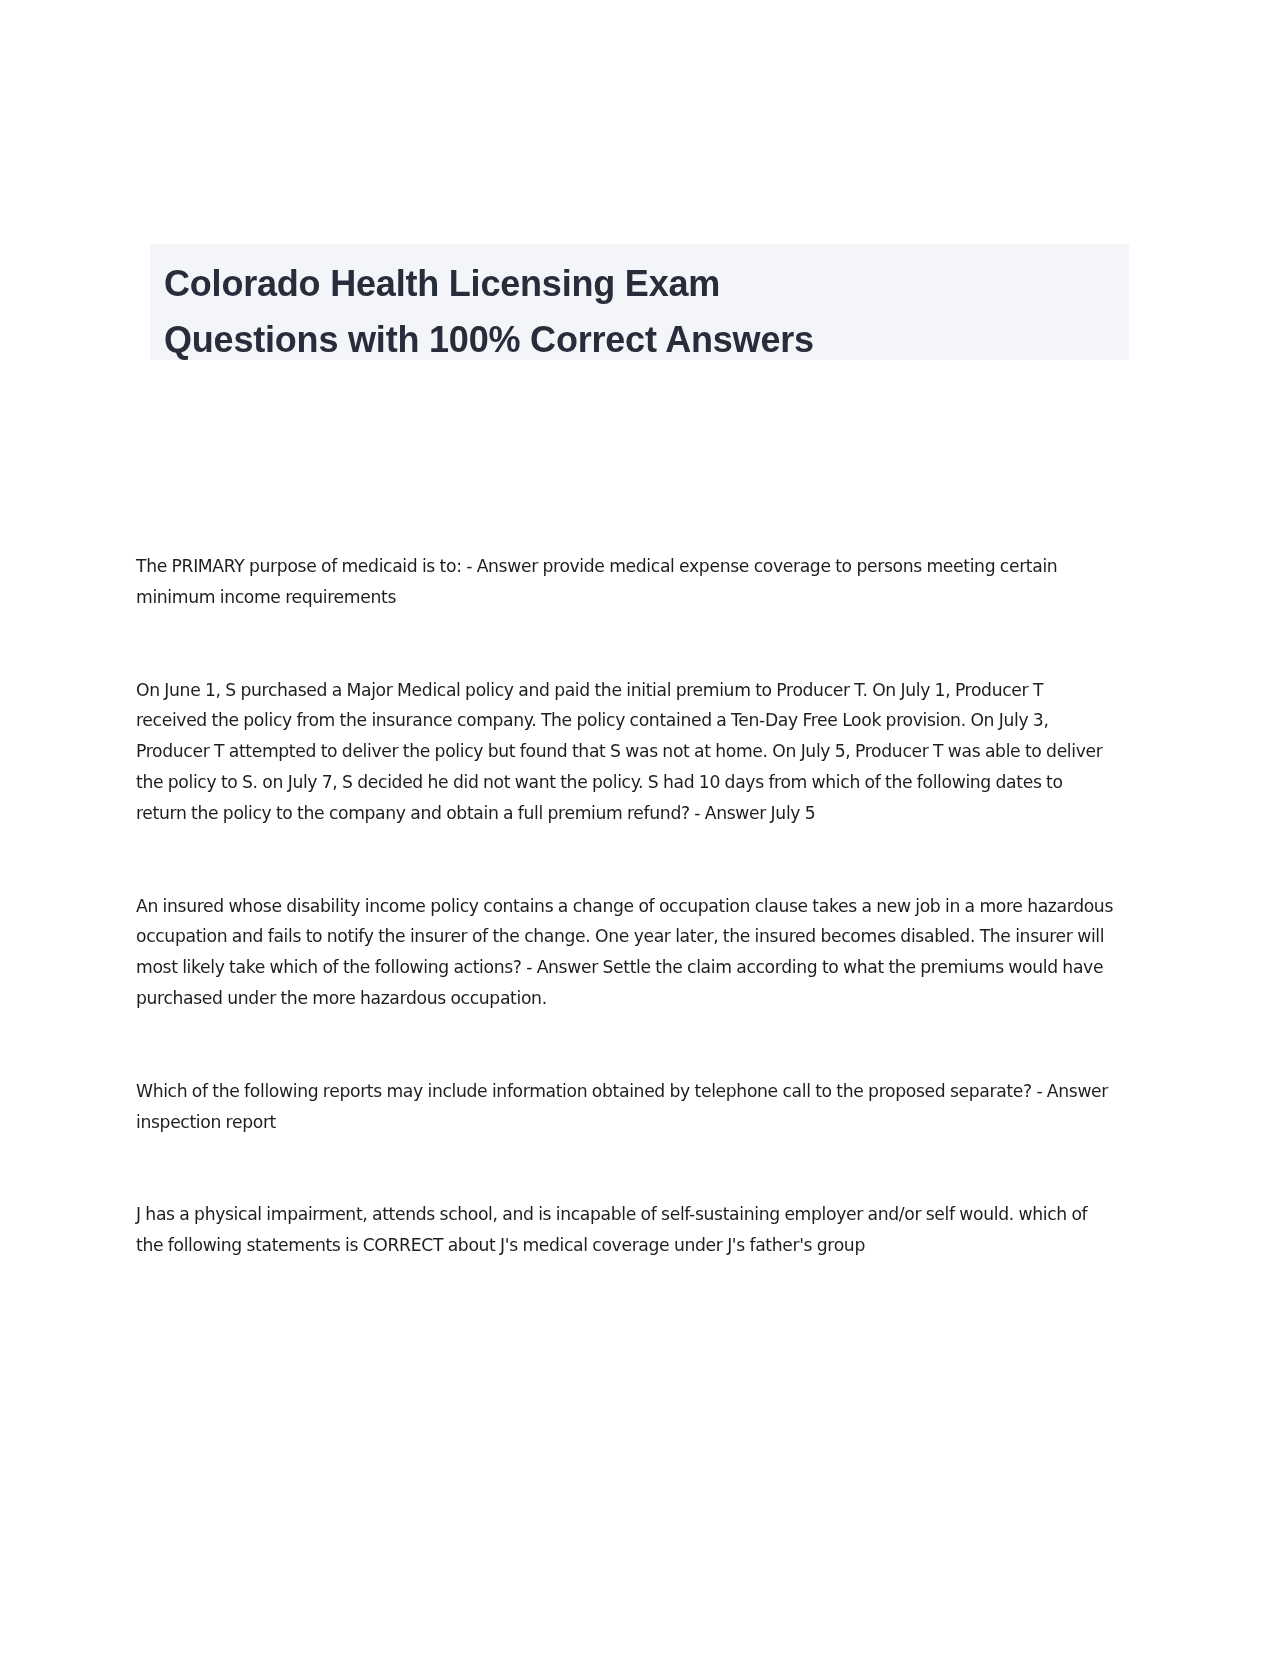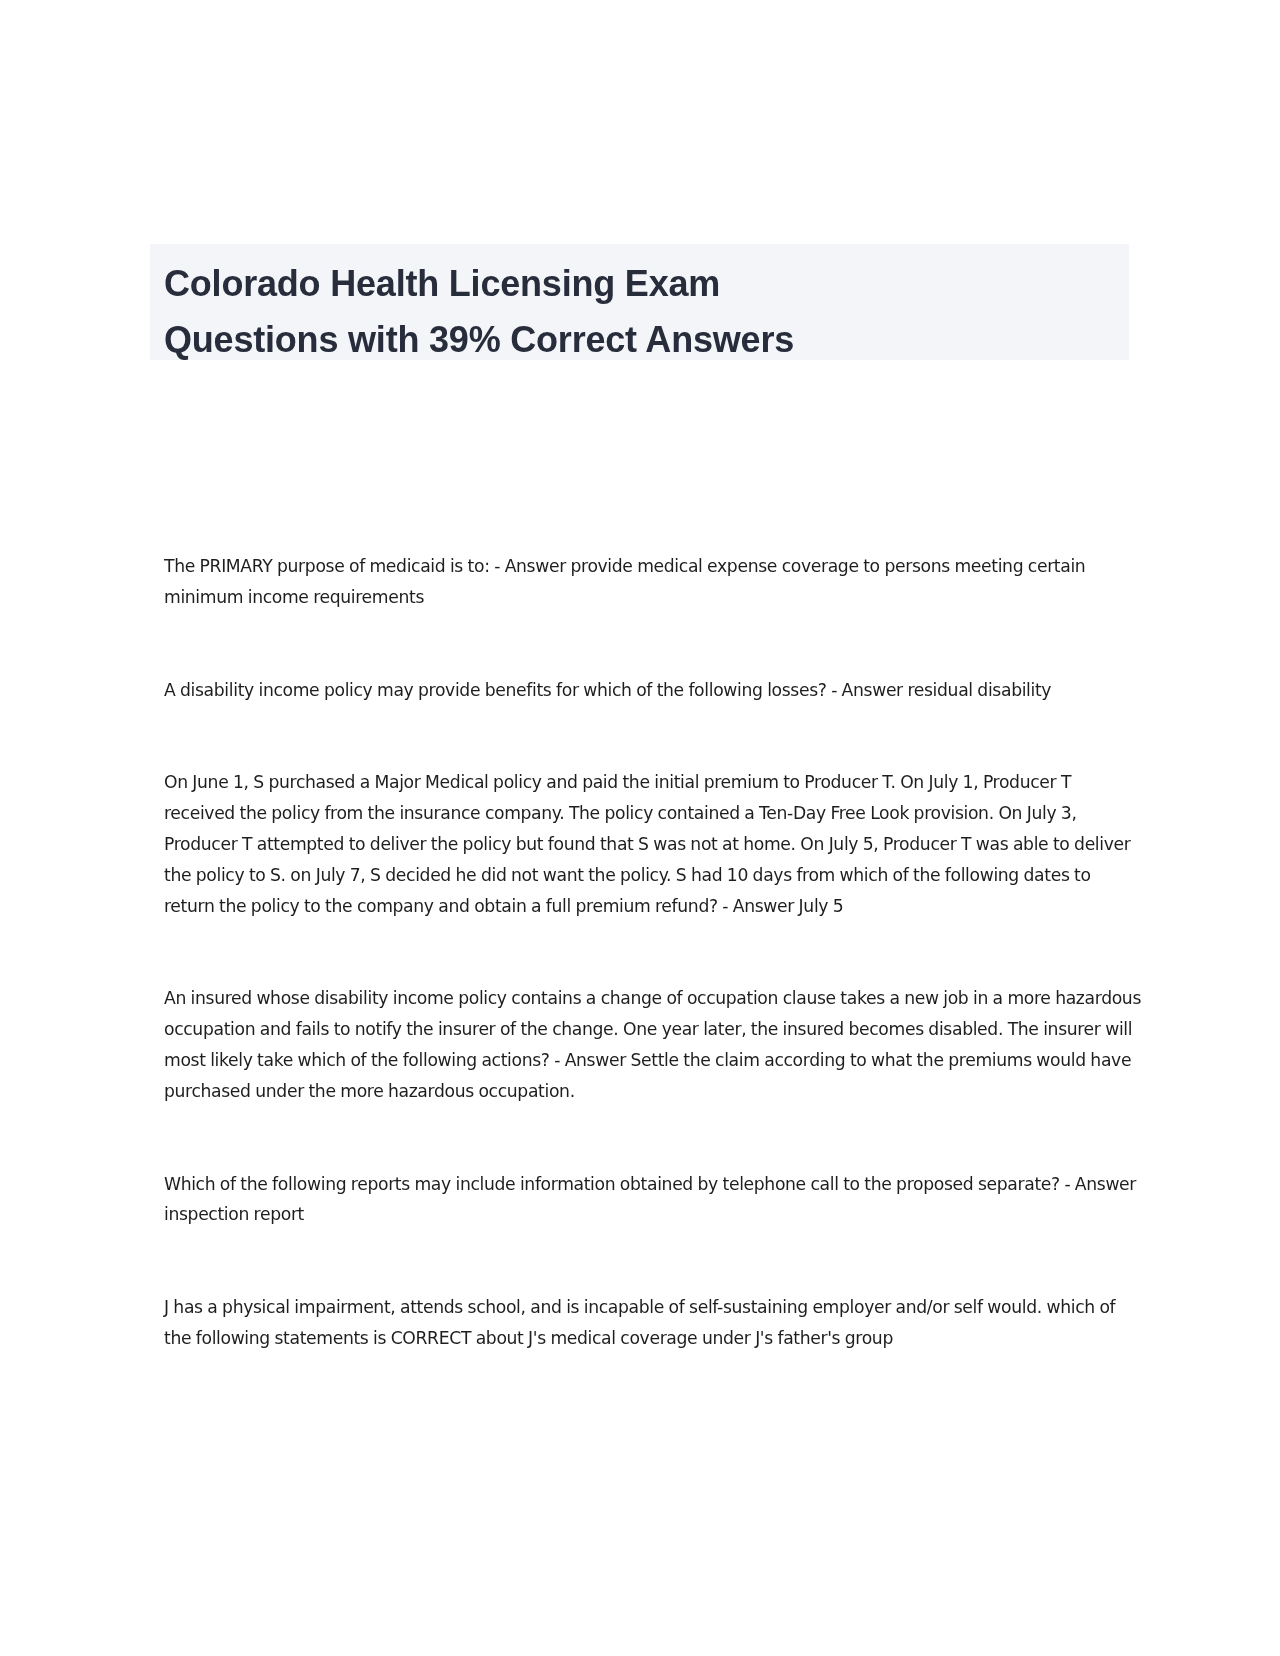--- a/index.html
+++ b/index.html
@@ -38,21 +38,21 @@
       line-height: 56px;
       color: #282d3c;
       letter-spacing: -0.2px;
     }
     .title .line {
       display: block;
       white-space: nowrap;
     }
     .content {
       position: absolute;
-      left: 164px;
+      left: 136px;
       top: 551px;
       width: 980px;
     }
     .qa {
       margin: 0 0 62px 0;
       font-family: "DejaVu Sans", sans-serif;
       font-size: 17.2px;
       line-height: 30.8px;
       color: #1e1e1e;
       letter-spacing: -0.35px;
@@ -60,26 +60,25 @@
     }
   </style>
 </head>
 <body>
 
 <div class="page">
 
   <div class="title-box">
     <h1 class="title">
       <span class="line">Colorado Health Licensing Exam</span>
-      <span class="line">Questions with 39% Correct Answers</span>
+      <span class="line">Questions with 100% Correct Answers</span>
     </h1>
   </div>
 
   <div class="content">
     <p class="qa">The PRIMARY purpose of medicaid is to: - Answer provide medical expense coverage to persons meeting certain minimum income requirements</p>
-    <p class="qa">A disability income policy may provide benefits for which of the following losses? - Answer residual disability</p>
     <p class="qa">On June 1, S purchased a Major Medical policy and paid the initial premium to Producer T. On July 1, Producer T received the policy from the insurance company. The policy contained a Ten-Day Free Look provision. On July 3, Producer T attempted to deliver the policy but found that S was not at home. On July 5, Producer T was able to deliver the policy to S. on July 7, S decided he did not want the policy. S had 10 days from which of the following dates to return the policy to the company and obtain a full premium refund? - Answer July 5</p>
     <p class="qa">An insured whose disability income policy contains a change of occupation clause takes a new job in a more hazardous occupation and fails to notify the insurer of the change. One year later, the insured becomes disabled. The insurer will most likely take which of the following actions? - Answer Settle the claim according to what the premiums would have purchased under the more hazardous occupation.</p>
     <p class="qa">Which of the following reports may include information obtained by telephone call to the proposed separate? - Answer inspection report</p>
     <p class="qa">J has a physical impairment, attends school, and is incapable of self-sustaining employer and/or self would. which of the following statements is CORRECT about J's medical coverage under J's father's group</p>
   </div>
 
 </div>
 
 </body></html>

